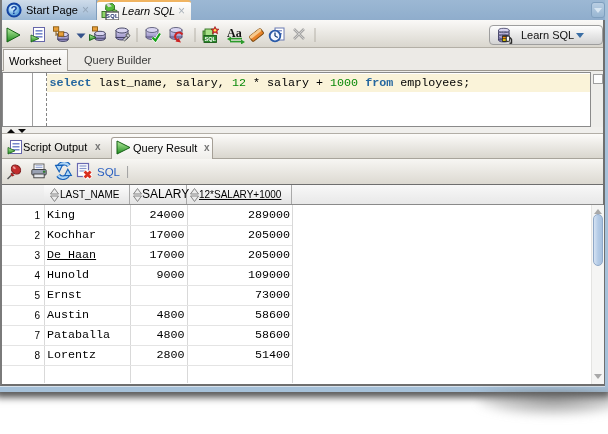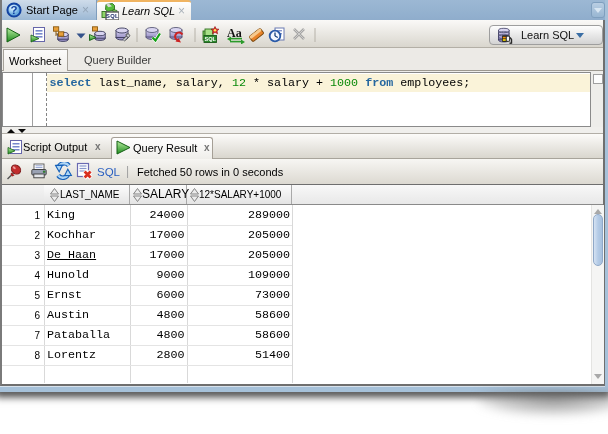--- a/index.html
+++ b/index.html
@@ -270,21 +270,20 @@
         <rect x="1.5" y="0.5" width="11" height="13" fill="#fff" stroke="#6a6ab2" stroke-width="1.2"></rect>
         <line x1="3.5" y1="3" x2="10.5" y2="3" stroke="#8898cc" stroke-width="1.2"></line>
         <line x1="3.5" y1="5.5" x2="10.5" y2="5.5" stroke="#8898cc" stroke-width="1.2"></line>
         <line x1="3.5" y1="8" x2="10.5" y2="8" stroke="#8898cc" stroke-width="1.2"></line>
         <path d="M8.2 8.2 L15 15 M15 8.2 L8.2 15" stroke="#fff" stroke-width="4.6"></path>
         <path d="M8.6 8.6 L14.6 14.6 M14.6 8.6 L8.6 14.6" stroke="#d93020" stroke-width="2.8"></path>
       </g>
     </svg>
     <span class="abs" style="left:95px; top:3px; font-size:11.5px; line-height:20px; color:#2a5fc0;">SQL</span>
     <span class="abs" style="left:124px; top:2px; font-size:12px; line-height:20px; color:#a0a0a0;">|</span>
-    <span class="abs t11" style="left:135px; top:3px;">Fetched 50 rows in 0 seconds</span>
   </div>
 
   <div class="abs" style="left:0; top:185px; width:601px; height:199px; background:#fff;">
 
     <div class="abs" style="left:0; top:0; width:601px; height:19px; background:linear-gradient(#f8f8f8,#e8e8e8); border-bottom:1px solid #8a8a8a;"></div>
     <div class="abs" style="left:0; top:0; width:42px; height:19px; background:linear-gradient(#f4f4f4,#e6e6e6); border-right:1px solid #b0b0b0;"></div>
     <div class="abs hcell" style="left:42px; top:0; width:85px; height:19px; background:linear-gradient(#fcfcfc,#e4e4e4); border-right:1px solid #a9a9a9;"></div>
     <div class="abs hcell" style="left:128px; top:0; width:56px; height:19px; background:linear-gradient(#fcfcfc,#e4e4e4); border-right:1px solid #a9a9a9;"></div>
     <div class="abs hcell" style="left:185px; top:0; width:104px; height:19px; background:linear-gradient(#fcfcfc,#e4e4e4); border-right:1px solid #a9a9a9;"></div>
     <svg class="abs" style="left:48px; top:2.5px;" width="9" height="14" viewBox="0 0 9 14">
@@ -294,21 +293,21 @@
     <svg class="abs" style="left:131px; top:2.5px;" width="9" height="14" viewBox="0 0 9 14">
         <polygon points="4.5,0.5 8.5,6 0.5,6" fill="#ececec" stroke="#858585" stroke-width="1"></polygon>
         <polygon points="0.5,8 8.5,8 4.5,13.5" fill="#ececec" stroke="#858585" stroke-width="1"></polygon>
       </svg>
     <svg class="abs" style="left:187.5px; top:2.5px;" width="9" height="14" viewBox="0 0 9 14">
         <polygon points="4.5,0.5 8.5,6 0.5,6" fill="#ececec" stroke="#858585" stroke-width="1"></polygon>
         <polygon points="0.5,8 8.5,8 4.5,13.5" fill="#ececec" stroke="#858585" stroke-width="1"></polygon>
       </svg>
     <span class="abs" style="left:58px; top:0; font-size:10px; line-height:19px;">LAST_NAME</span>
     <span class="abs" style="left:140px; top:0; font-size:12px; line-height:19px;">SALARY</span>
-    <span class="abs" style="left:197px; top:0; font-size:10px; line-height:19px;">12*SALARY+1000</span>
+    <span class="abs" style="left:197px; top:0; font-size:10px; line-height:19px;text-decoration:underline;">12*SALARY+1000</span>
 
     <div class="abs" style="left:42px; top:20px; width:1px; height:178px; background:#d9d9d9;"></div>
     <div class="abs" style="left:127.5px; top:20px; width:1px; height:178px; background:#d9d9d9;"></div>
     <div class="abs" style="left:184.5px; top:20px; width:1px; height:178px; background:#d9d9d9;"></div>
     <div class="abs" style="left:289.5px; top:20px; width:1px; height:178px; background:#d9d9d9;"></div>
 
     <div id="rows">
         <div class="abs" style="left:0;top:21px;width:290px;height:19px;border-bottom:1px solid #e4e4e4;">
           <span class="abs" style="left:0;top:0;width:38px;text-align:right;font-size:10px;line-height:19px;">1</span>
           <span class="abs mono" style="left:45px;top:0;line-height:19px;">King</span>
@@ -329,21 +328,20 @@
         </div>
     <div class="abs" style="left:0;top:81px;width:290px;height:19px;border-bottom:1px solid #e4e4e4;">
           <span class="abs" style="left:0;top:0;width:38px;text-align:right;font-size:10px;line-height:19px;">4</span>
           <span class="abs mono" style="left:45px;top:0;line-height:19px;">Hunold</span>
           <span class="abs mono" style="left:100px;top:0;width:82.5px;text-align:right;line-height:19px;">9000</span>
           <span class="abs mono" style="left:200px;top:0;width:88px;text-align:right;line-height:19px;">109000</span>
         </div>
     <div class="abs" style="left:0;top:101px;width:290px;height:19px;border-bottom:1px solid #e4e4e4;">
           <span class="abs" style="left:0;top:0;width:38px;text-align:right;font-size:10px;line-height:19px;">5</span>
           <span class="abs mono" style="left:45px;top:0;line-height:19px;">Ernst</span>
-          <span class="abs mono" style="left:100px;top:0;width:82.5px;text-align:right;line-height:19px;">6000</span>
           <span class="abs mono" style="left:200px;top:0;width:88px;text-align:right;line-height:19px;">73000</span>
         </div>
     <div class="abs" style="left:0;top:121px;width:290px;height:19px;border-bottom:1px solid #e4e4e4;">
           <span class="abs" style="left:0;top:0;width:38px;text-align:right;font-size:10px;line-height:19px;">6</span>
           <span class="abs mono" style="left:45px;top:0;line-height:19px;">Austin</span>
           <span class="abs mono" style="left:100px;top:0;width:82.5px;text-align:right;line-height:19px;">4800</span>
           <span class="abs mono" style="left:200px;top:0;width:88px;text-align:right;line-height:19px;">58600</span>
         </div>
     <div class="abs" style="left:0;top:141px;width:290px;height:19px;border-bottom:1px solid #e4e4e4;">
           <span class="abs" style="left:0;top:0;width:38px;text-align:right;font-size:10px;line-height:19px;">7</span>

